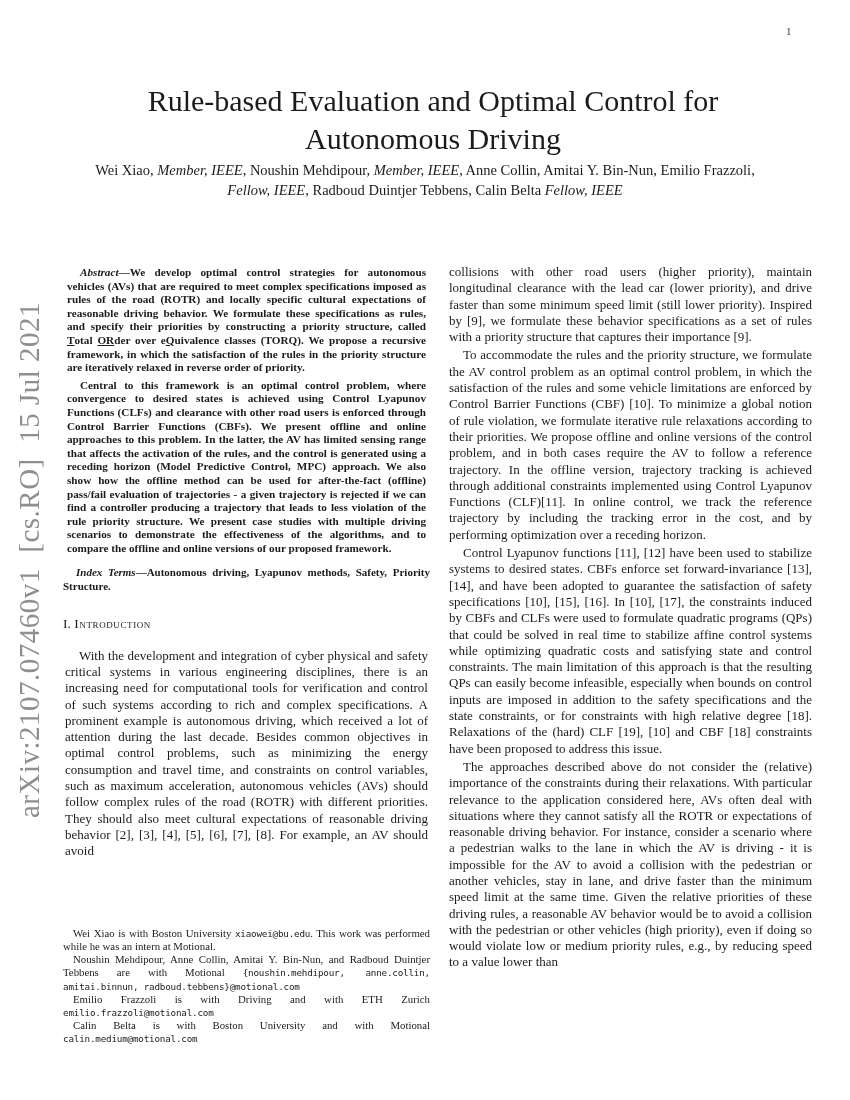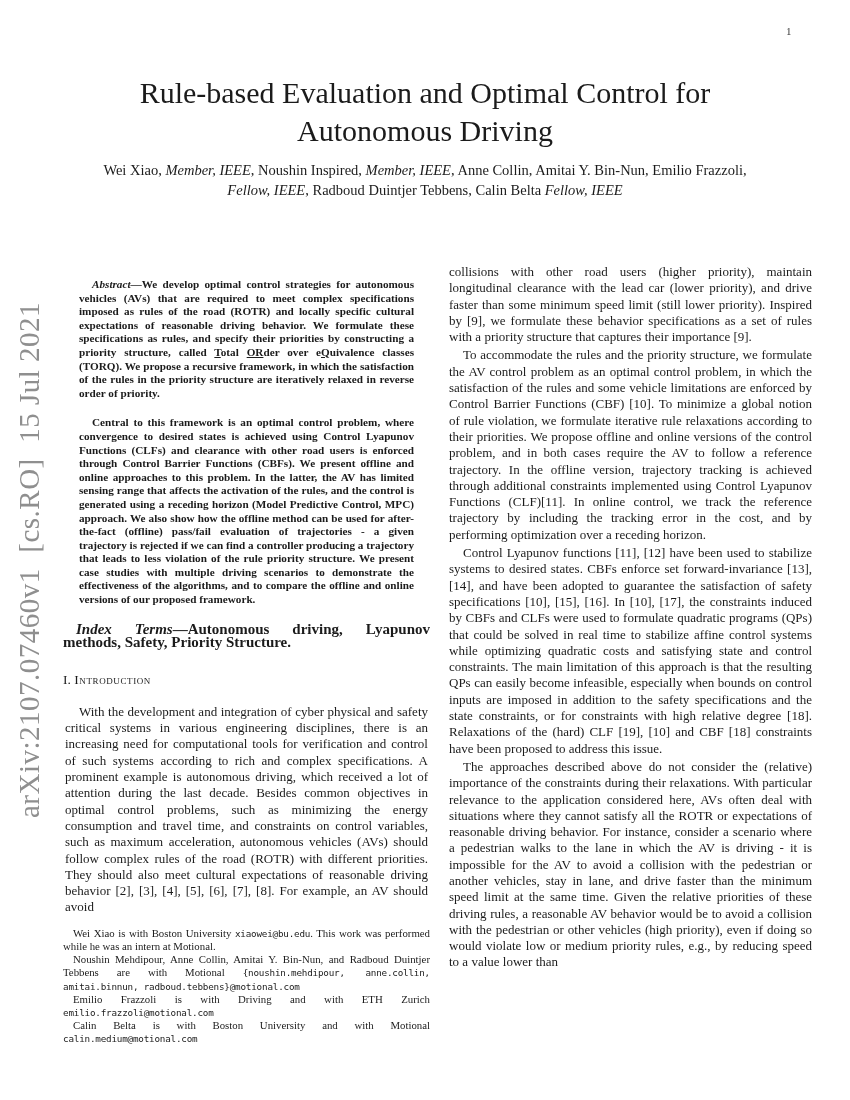--- a/index.html
+++ b/index.html
@@ -22,42 +22,42 @@
     transform-origin: 0 0;
     white-space: pre;
     font-size: 29px;
     color: #8f8f8f;
     letter-spacing: 0.5px;
   }
   .title {
     position: absolute; top: 74px; left: 75px; width: 700px;
     text-align: center;
     font-size: 30px; line-height: 38px; font-weight: normal;
-    margin: 0;
+    margin: 8px;
   }
   .authors {
     position: absolute; top: 160px; left: 85px; width: 680px;
     text-align: center;
     font-size: 14.5px; line-height: 20px;
   }
   .col {
     position: absolute; top: 262px;
     text-align: justify;
   }
   .col-left {
     left: 63px; width: 367px; height: 783px;
     display: flex; flex-direction: column;
   }
   .col-right { left: 447px; width: 367px; }
   .abstract-par {
     font-size: 11.2px; line-height: 13.6px;
-    font-weight: bold; margin: 16px; text-indent: 13px;
+    font-weight: bold; margin: 4px; text-indent: 13px;
   }
   .index-terms {
-    font-size: 15px; line-height: 13.6px;
+    font-size: 11px; line-height: 13.6px;
     font-weight: bold; margin: 11px 0 0 0; text-indent: 13px;
   }
   .section-heading {
     text-align: left; text-indent: 0;
     font-size: 13.5px; font-weight: normal;
     margin: 22px 0 14px 0;
   }
   .section-heading .sc { font-variant: small-caps; letter-spacing: 0.6px; }
   .body-par {
     font-size: 13px; line-height: 16.3px;
@@ -78,21 +78,21 @@
 </style>
 </head>
 <body>
 
 <div class="page-number">1</div>
 
 <div class="arxiv-banner">arXiv:2107.07460v1  [cs.RO]  15 Jul 2021</div>
 
 <h1 class="title">Rule-based Evaluation and Optimal Control for Autonomous Driving</h1>
 
-<div class="authors"><span>Wei Xiao, </span><span class="seg-i">Member, IEEE</span><span>, Noushin Inspired,  </span><span class="seg-i">Member, IEEE</span><span>, Anne Collin, Amitai Y. Bin-Nun, Emilio Frazzoli, </span><span class="seg-i">Fellow, IEEE</span><span>, Radboud Duintjer Tebbens, Calin Belta </span><span class="seg-i">Fellow, IEEE</span></div>
+<div class="authors"><span>Wei Xiao, </span><span class="seg-i">Member, IEEE</span><span>, Noushin Mehdipour,  </span><span class="seg-i">Member, IEEE</span><span>, Anne Collin, Amitai Y. Bin-Nun, Emilio Frazzoli, </span><span class="seg-i">Fellow, IEEE</span><span>, Radboud Duintjer Tebbens, Calin Belta </span><span class="seg-i">Fellow, IEEE</span></div>
 
 <div class="col col-left">
   <div>
     <p class="abstract-par"><span class="seg-i">Abstract</span><span>—We develop optimal control strategies for autonomous vehicles (AVs) that are required to meet complex specifications imposed as rules of the road (ROTR) and locally specific cultural expectations of reasonable driving behavior. We formulate these specifications as rules, and specify their priorities by constructing a priority structure, called </span><span class="seg-u">T</span><span>otal </span><span class="seg-u">OR</span><span>der over e</span><span class="seg-u">Q</span><span>uivalence classes (TORQ). We propose a recursive framework, in which the satisfaction of the rules in the priority structure are iteratively relaxed in reverse order of priority.</span></p>
     <p class="abstract-par"><span>Central to this framework is an optimal control problem, where convergence to desired states is achieved using Control Lyapunov Functions (CLFs) and clearance with other road users is enforced through Control Barrier Functions (CBFs). We present offline and online approaches to this problem. In the latter, the AV has limited sensing range that affects the activation of the rules, and the control is generated using a receding horizon (Model Predictive Control, MPC) approach. We also show how the offline method can be used for after-the-fact (offline) pass/fail evaluation of trajectories - a given trajectory is rejected if we can find a controller producing a trajectory that leads to less violation of the rule priority structure. We present case studies with multiple driving scenarios to demonstrate the effectiveness of the algorithms, and to compare the offline and online versions of our proposed framework.</span></p>
     <p class="index-terms"><span class="seg-i">Index Terms</span><span>—Autonomous driving, Lyapunov methods, Safety, Priority Structure.</span></p>
   </div>
 
   <h2 class="section-heading"><span>I.</span>&nbsp;<span class="sc">Introduction</span></h2>
 

